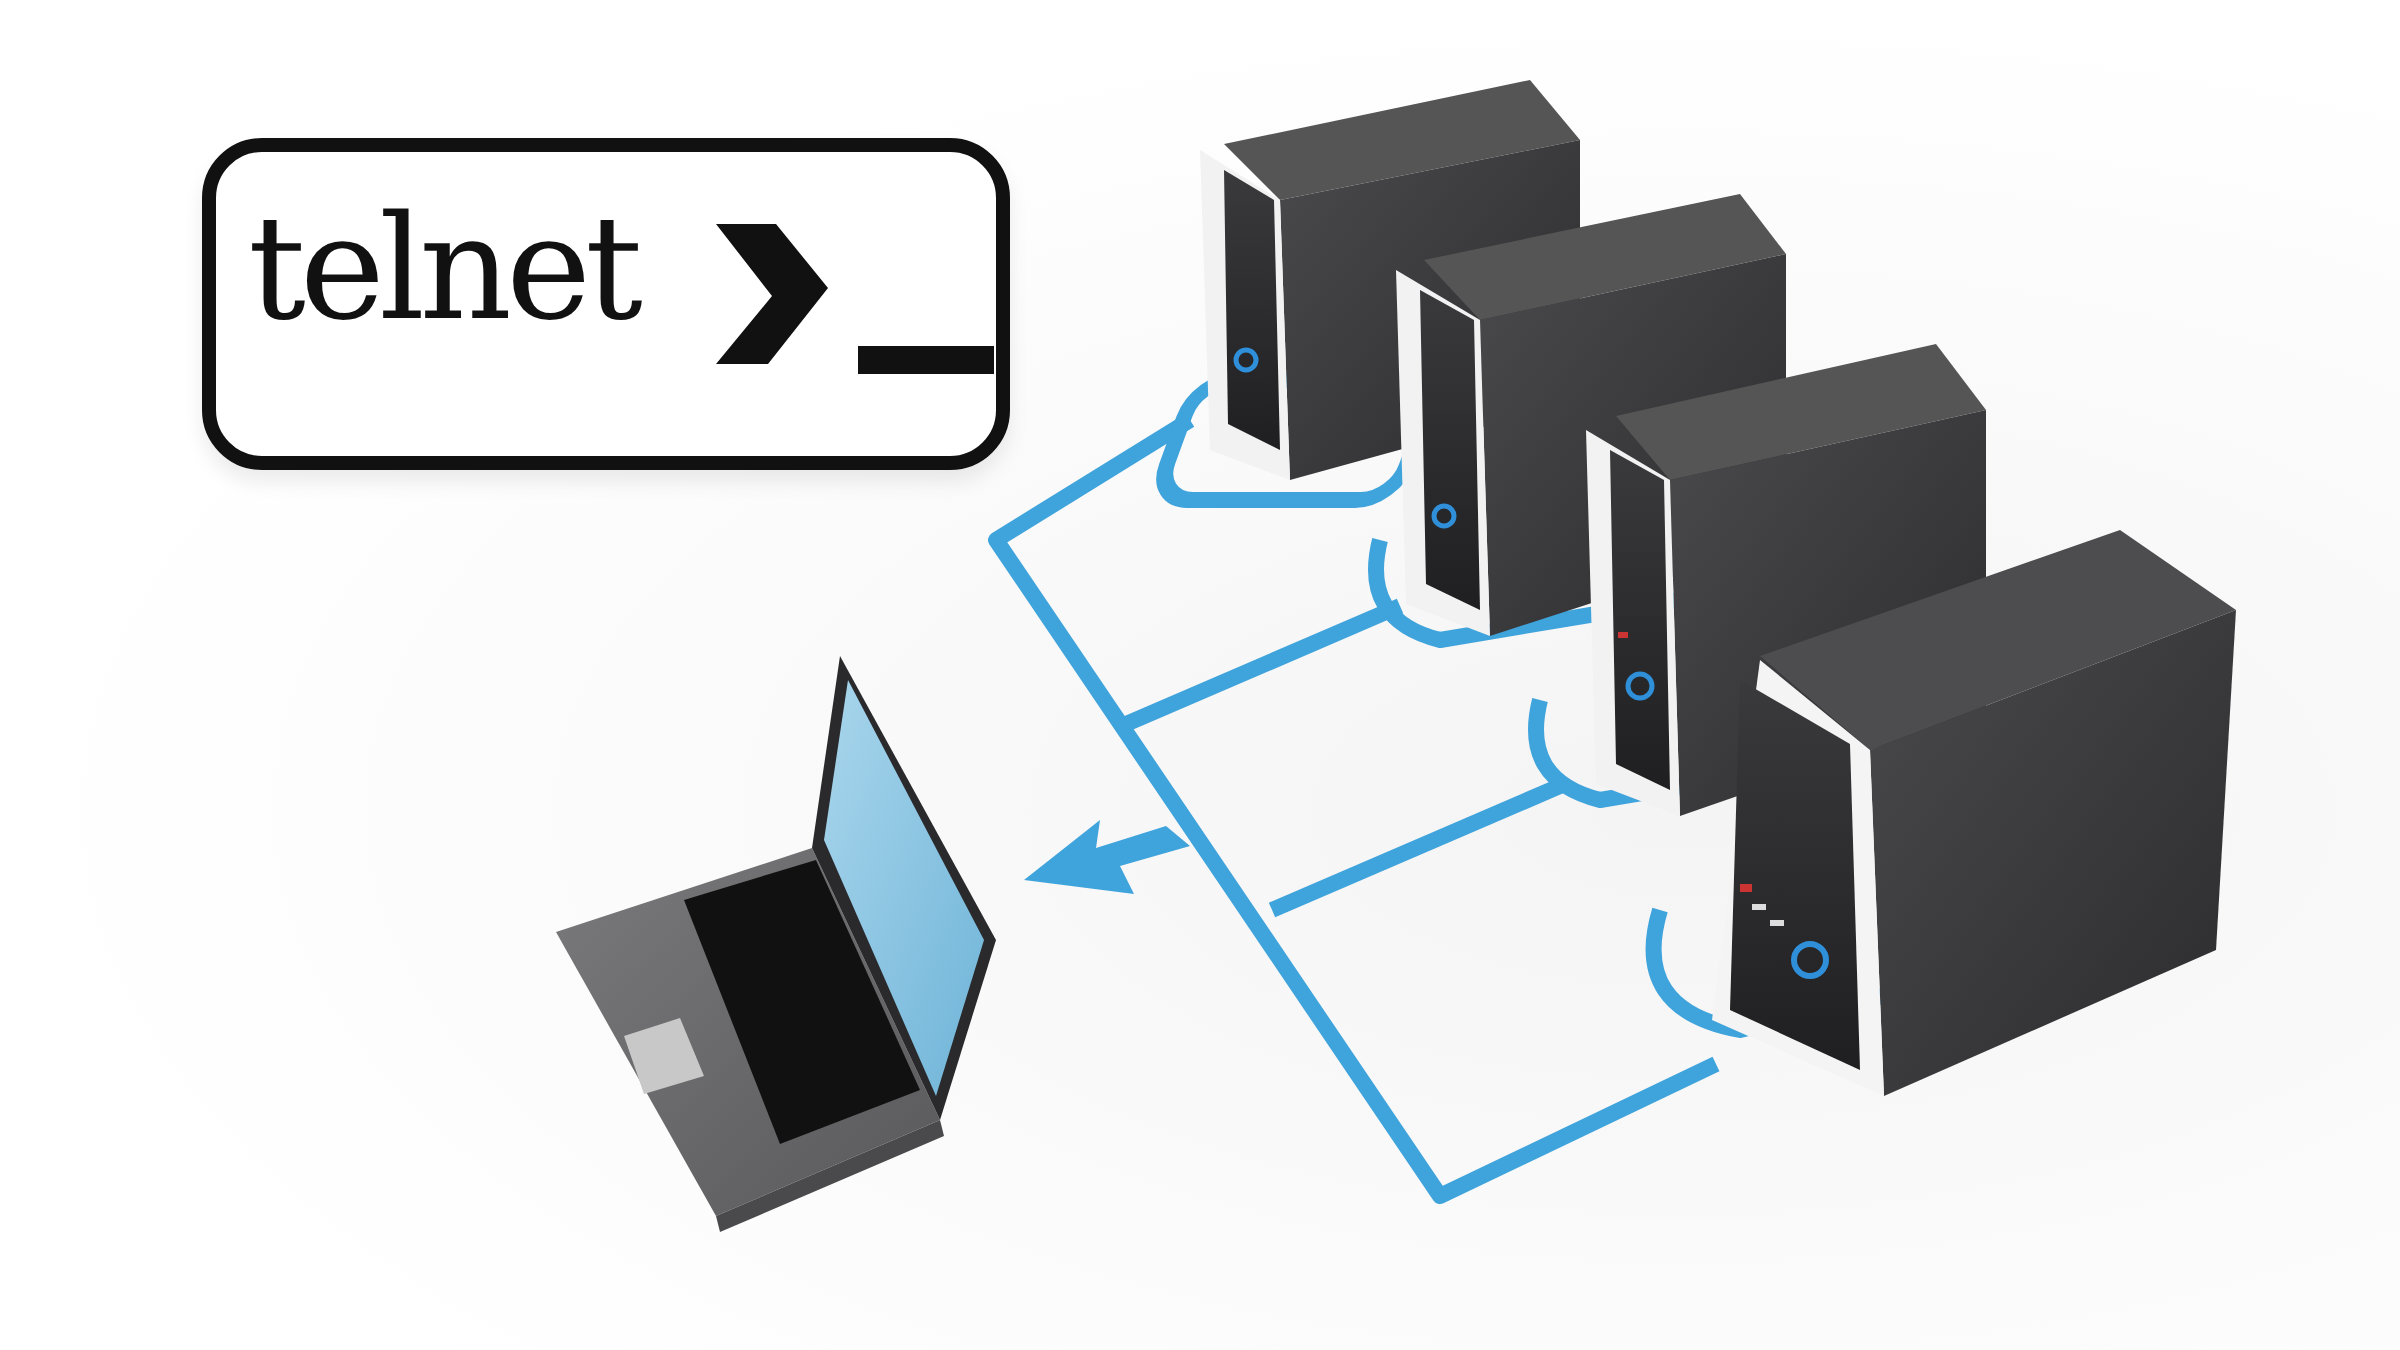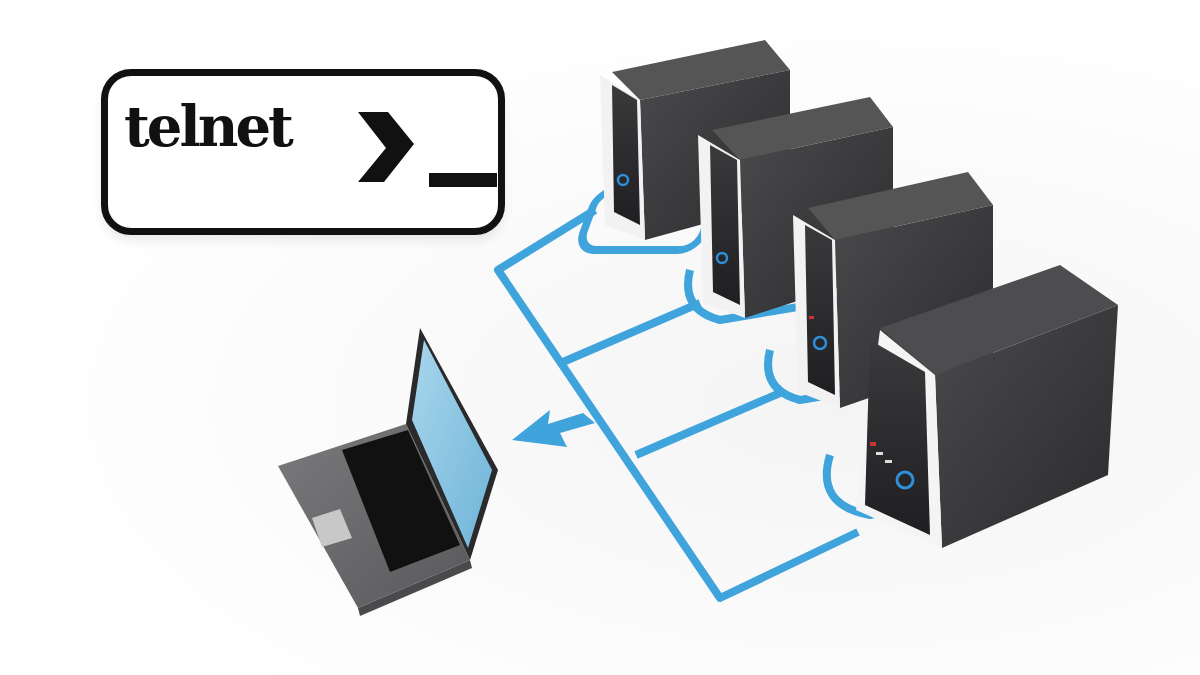--- a/index.html
+++ b/index.html
@@ -3,21 +3,21 @@
 <meta charset="utf-8">
 <style>
   html, body { margin: 0; padding: 0; }
   body { width: 1200px; height: 675px; overflow: hidden; background: #ffffff; position: relative; font-family: "DejaVu Serif", serif; }
   .scene { position: absolute; left: 0; top: 0; width: 1200px; height: 675px;
     background: radial-gradient(ellipse at 70% 60%, #f4f4f4 0%, #ffffff 70%); }
   .logo { position: absolute; left: 101px; top: 69px; width: 404px; height: 166px;
     border: 7px solid #111; border-radius: 30px; box-sizing: border-box; background: #fff;
     box-shadow: 0 6px 10px rgba(0,0,0,0.08); }
   .logo-text { position: absolute; left: 16px; top: 22px; font-family: "DejaVu Serif", serif;
-    font-weight: bold; font-size: 56px; letter-spacing: -3px; color: #111; line-height: 1; text-align: right; }
+    font-weight: normal; font-size: 72px; letter-spacing: -3px; color: #111; line-height: 1; text-align: right; }
   .logo-prompt { position: absolute; left: 250px; top: 36px; width: 56px; height: 70px; }
   .logo-cursor { position: absolute; left: 321px; top: 97px; width: 68px; height: 14px; background: #111; }
   svg.art { position: absolute; left: 0; top: 0; }
 </style>
 </head>
 <body>
 
 <div class="scene">
 
   <svg class="art" width="1200" height="675" viewBox="0 0 1200 675">

